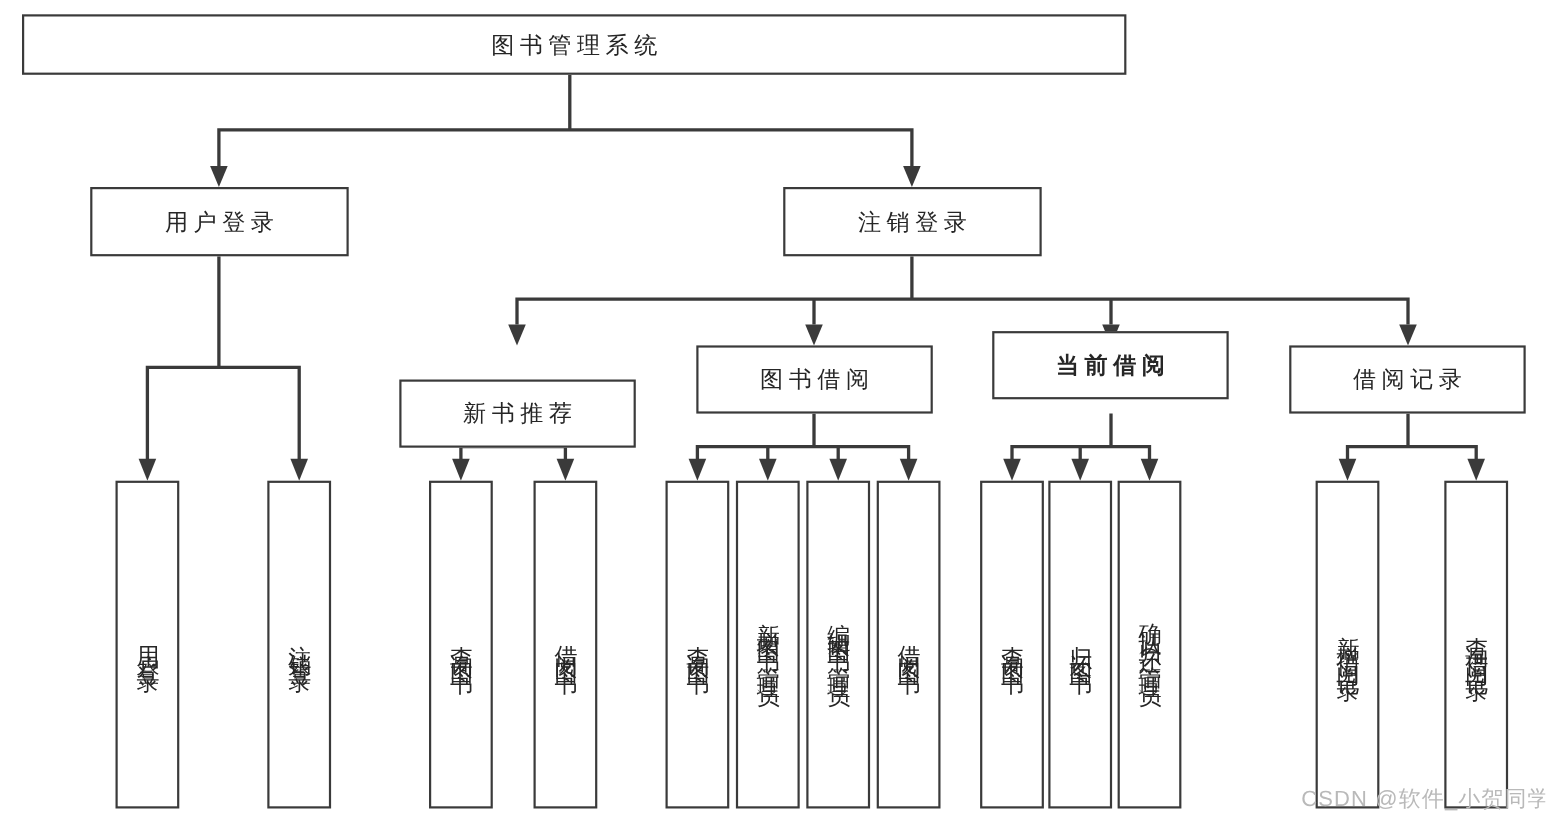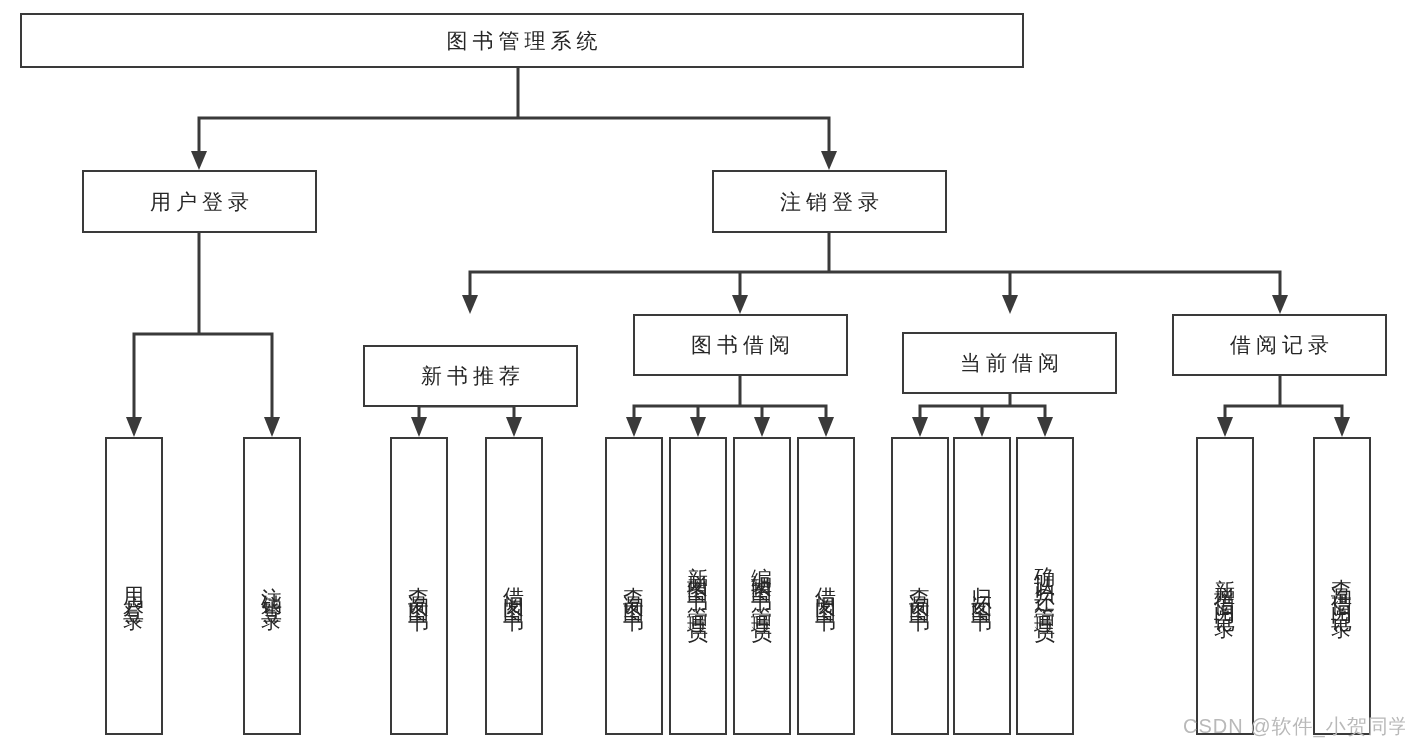--- a/index.html
+++ b/index.html
@@ -121,21 +121,21 @@
   <div class="node h-node" style="left:712px; top:170px; width:235px; height:63px;">
     <span>注销登录</span>
   </div>
 
   <div class="node h-node" style="left:363px; top:324px; width:215px; height:62px;margin-top:21px;">
     <span>新书推荐</span>
   </div>
   <div class="node h-node" style="left:633px; top:314px; width:215px; height:62px;justify-content:center;">
     <span>图书借阅</span>
   </div>
-  <div class="node h-node" style="left:902px; top:332px; width:215px; height:62px;">
+  <div class="node h-node" style="left:902px; top:301px; width:215px; height:62px;font-weight:bold;">
     <span>当前借阅</span>
   </div>
   <div class="node h-node" style="left:1172px; top:314px; width:215px; height:62px;">
     <span>借阅记录</span>
   </div>
 
   <div class="node v-node" style="left:105px; top:437px; width:58px; height:298px;">
     <span>用户登录</span>
   </div>
   <div class="node v-node" style="left:243px; top:437px; width:58px; height:298px;">

